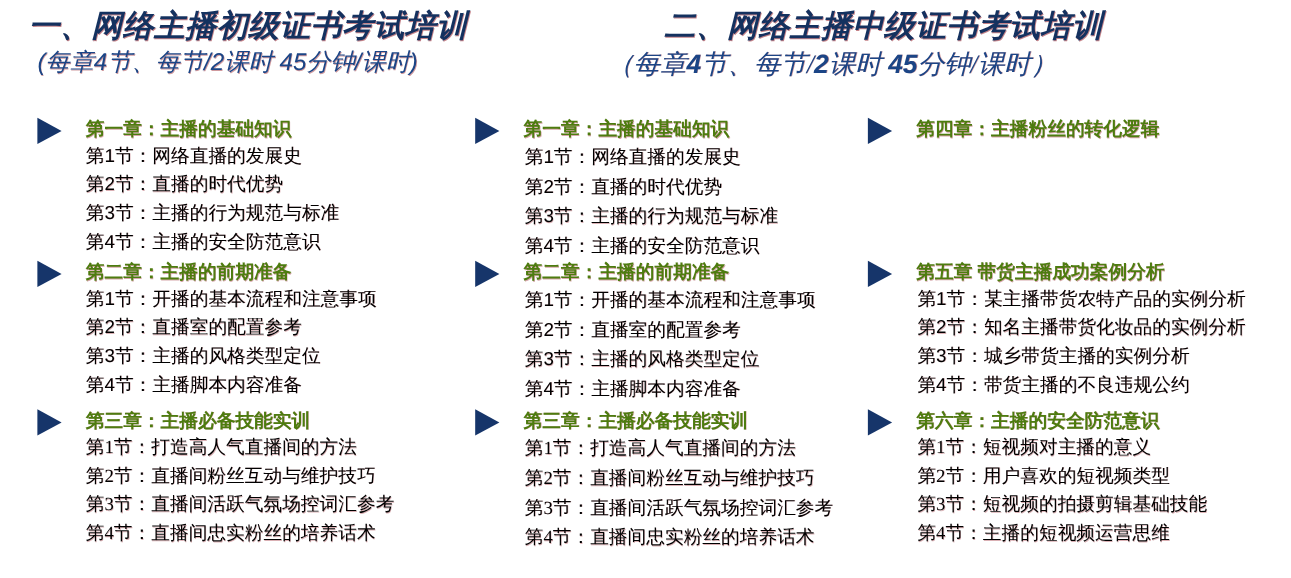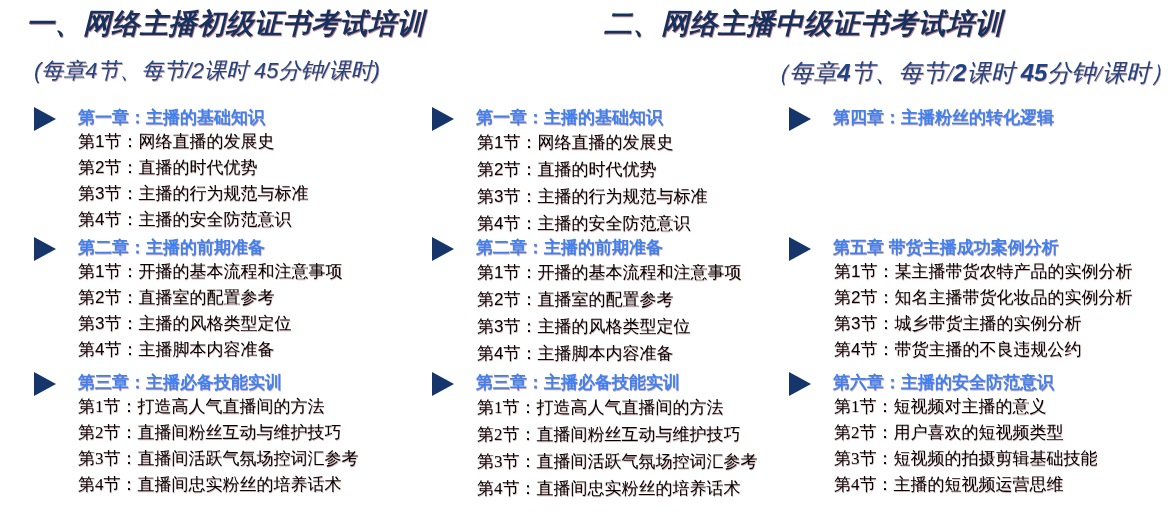--- a/index.html
+++ b/index.html
@@ -47,29 +47,28 @@
   }
   .hdr-1 .hdr-title { padding-left: 26px; }
   .hdr-2 .hdr-title { padding-left: 64px; }
 
   .hdr-sub {
     font-size: 22px;
     font-weight: normal;
     color: #1b4586;
     white-space: nowrap;
     line-height: 1.3;
-    margin-top: 16px;
+    margin-top: 2px;
     text-shadow: 0.6px 0.6px 0 rgba(150, 30, 40, 0.45);
   }
   .hdr-1 .hdr-sub { padding-left: 34px; }
   .hdr-2 .hdr-sub {
     padding-left: 12px;
     font-family: "Liberation Serif", "DejaVu Serif", serif;
     font-size: 24px;
-    text-align: right;
   }
   .hdr-sub .b {
     font-family: "Liberation Sans", "DejaVu Sans", sans-serif;
     font-weight: bold;
   }
 
   
   .columns {
     position: relative;
     height: 429px;
@@ -104,21 +103,21 @@
     width: 0;
     height: 0;
     border-top: 12px solid transparent;
     border-bottom: 12px solid transparent;
     border-left: 22px solid #16356a;
   }
   .ch-title {
     display: inline-block;
     font-size: 17px;
     font-weight: bold;
-    color: #3b82f6;
+    color: #4d7c0f;
     white-space: nowrap;
     line-height: 23px;
     text-shadow: 0.5px 0.5px 0 rgba(150, 30, 40, 0.40);
   }
 
   .sections {
     margin: 0;
     padding: 0 0 0 44px;
     list-style: none;
   }

